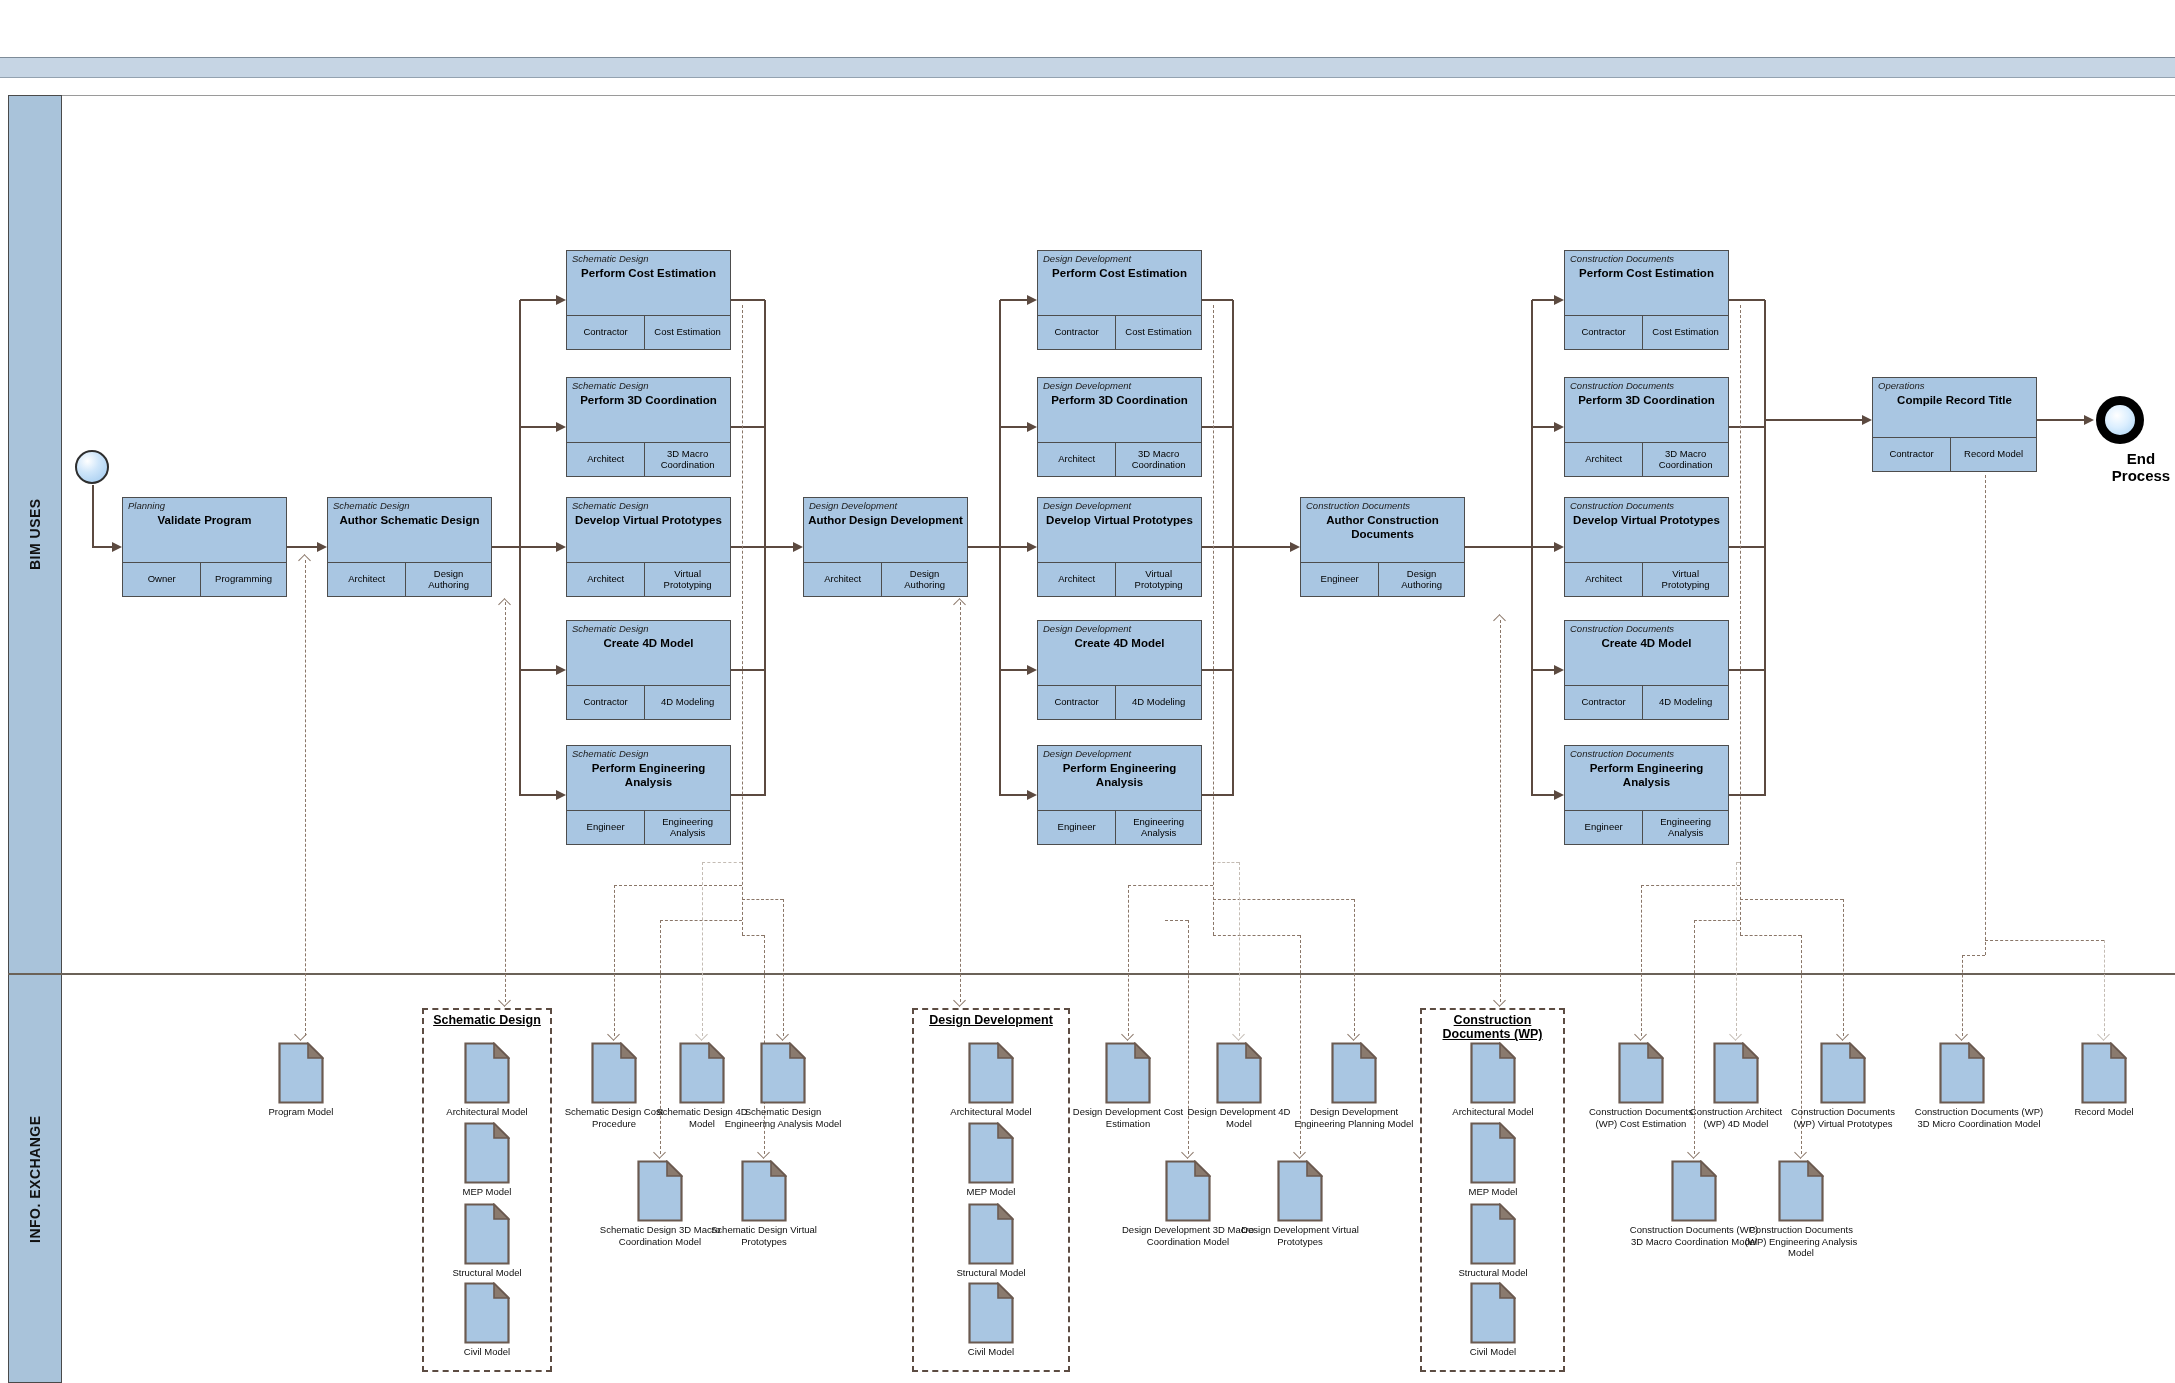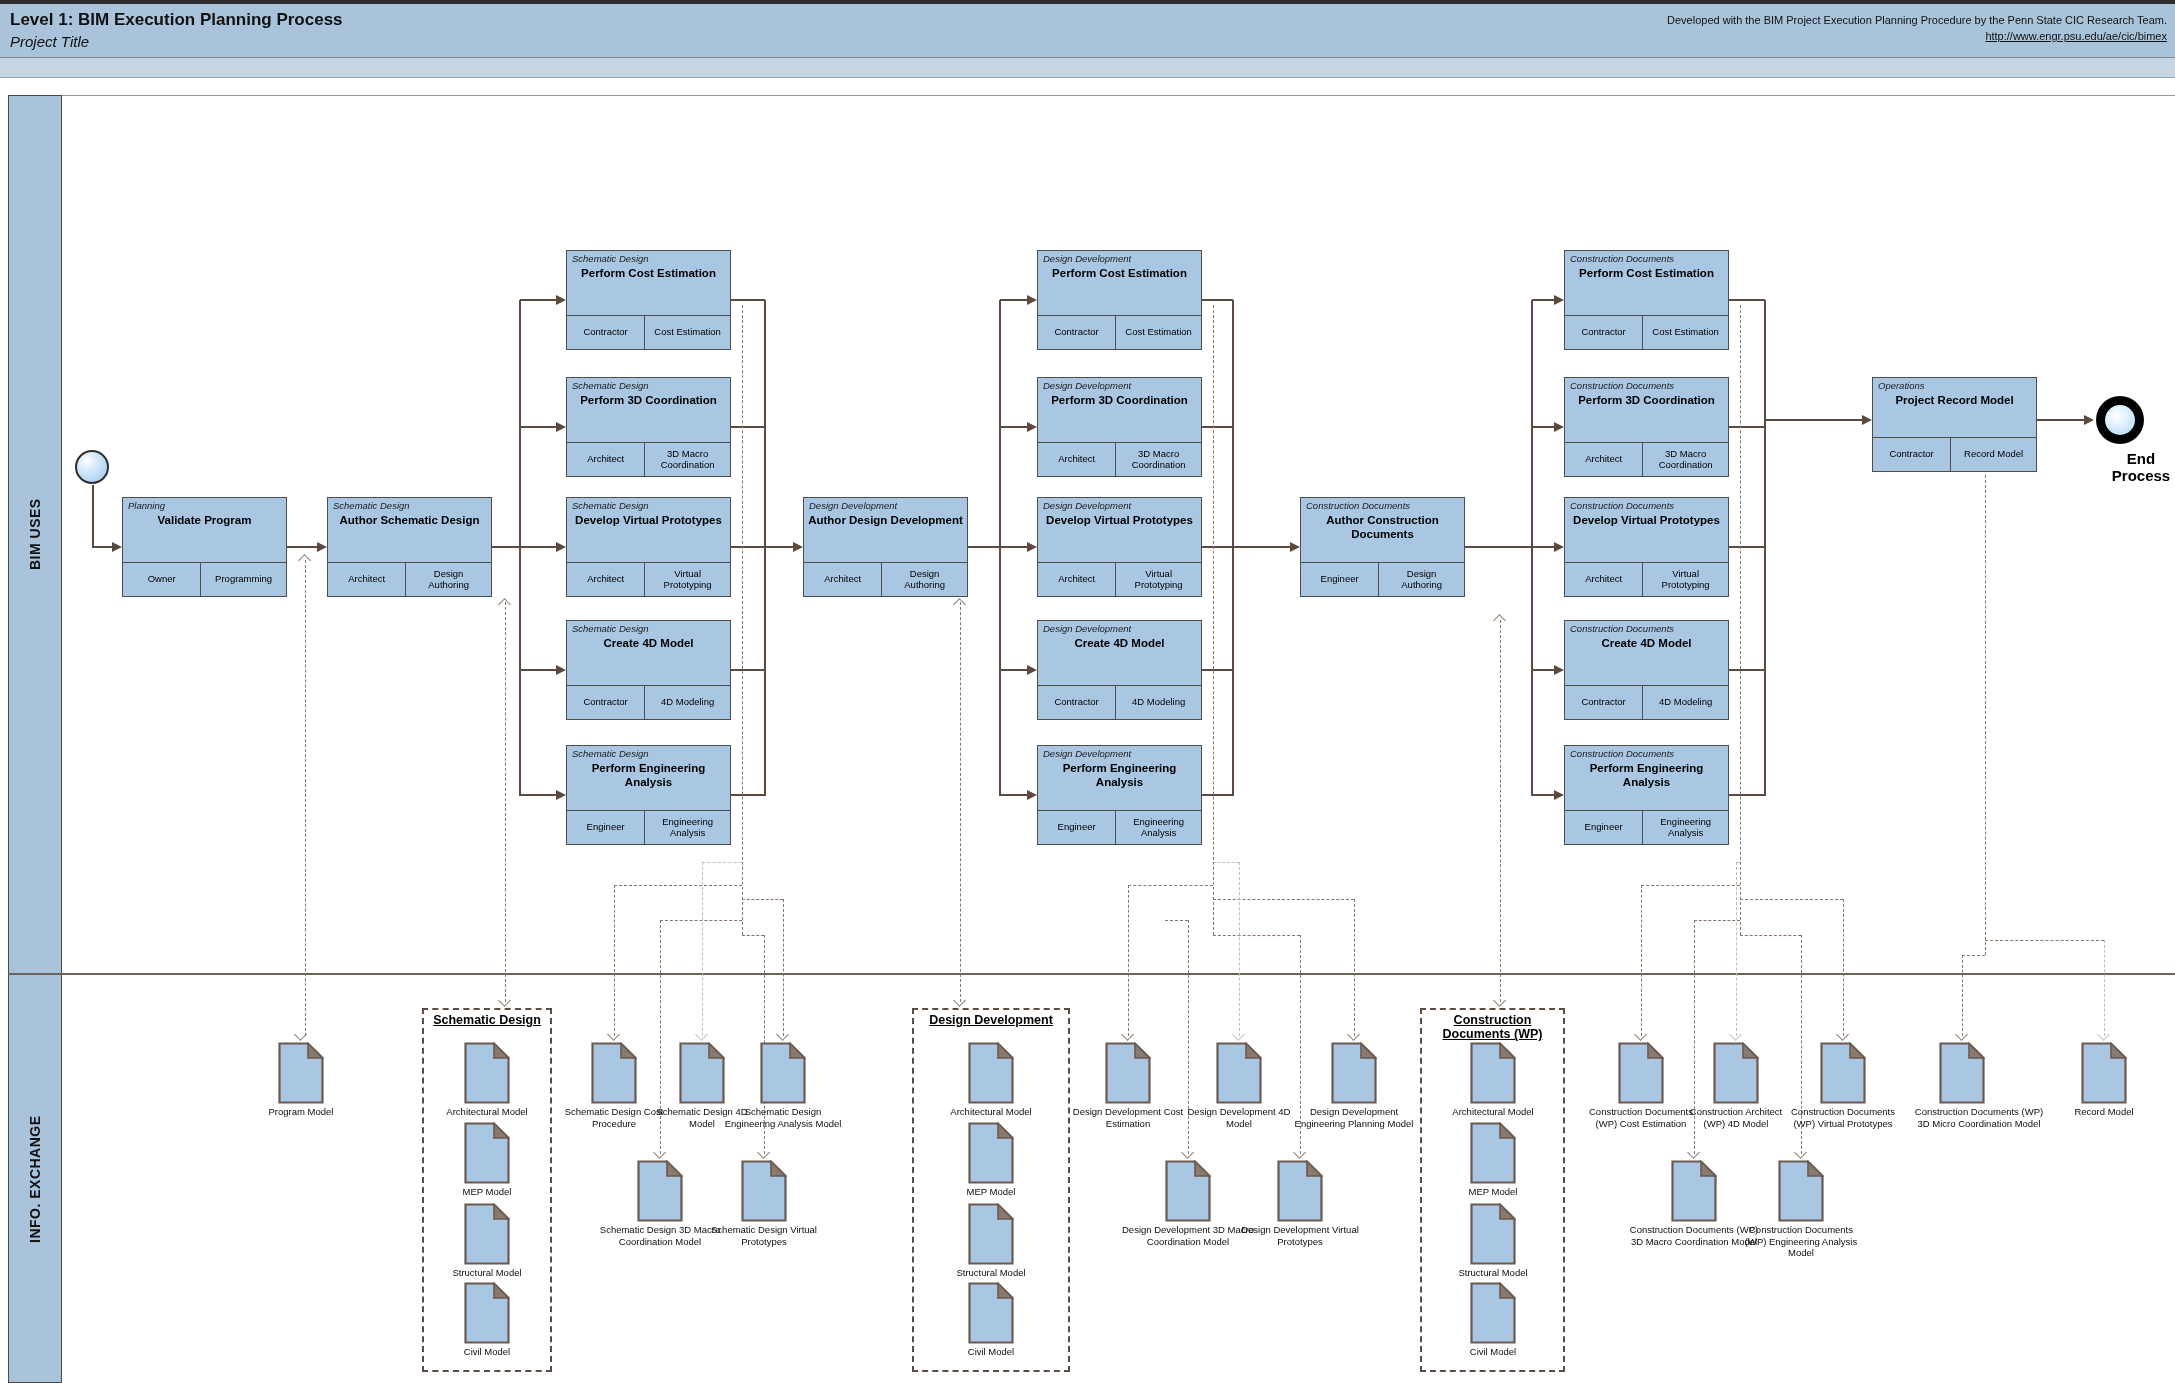--- a/index.html
+++ b/index.html
@@ -52,28 +52,20 @@
   .start-ev{position:absolute;left:75px;top:450px;width:34px;height:34px;border-radius:50%;border:2px solid #2e2e2e;background:radial-gradient(circle at 35% 30%,#ffffff 0%,#cfe6fa 40%,#9dc8ee 100%);box-sizing:border-box;}
   .end-outer{position:absolute;left:2096px;top:396px;width:48px;height:48px;border-radius:50%;background:#000;}
   .end-inner{position:absolute;left:9px;top:9px;width:30px;height:30px;border-radius:50%;background:radial-gradient(circle at 40% 35%,#ffffff 0%,#dcefff 45%,#a8d2f4 100%);}
   .end-label{position:absolute;left:2085px;top:450px;width:72px;text-align:center;font-weight:bold;font-size:15px;line-height:1.15;color:#000;margin-left:20px;}
 </style>
 </head>
 <body>
 
 <div id="canvas">
 
-  <div class="hdr">
-    <div class="hdr-title">Level 1: BIM Execution Planning Process</div>
-    <div class="hdr-sub">Project Title</div>
-    <div class="hdr-right">
-      <div>Developed with the BIM Project Execution Planning Procedure by the Penn State CIC Research Team.</div>
-      <div class="hdr-link">http://www.engr.psu.edu/ae/cic/bimex</div>
-    </div>
-  </div>
   <div class="hdr-strip"></div>
 
   <div class="lane-top-line"></div>
   <div class="lane-bar"></div>
   <div class="lane-label top">BIM USES</div>
   <div class="lane-label bot">INFO. EXCHANGE</div>
   <div class="lane-divider"></div>
 
   <div class="start-ev"></div>
   <div class="end-outer">
@@ -372,21 +364,21 @@
       <div class="pbox" style="left: 1564px; top: 745px; width: 165px; height: 100px;">
         <div class="phase">Construction Documents</div>
         <div class="ptitle">Perform Engineering Analysis</div>
         <div class="roles">
           <div class="rl">Engineer</div>
           <div class="rr">Engineering Analysis</div>
         </div>
       </div>
       <div class="pbox" style="left: 1872px; top: 377px; width: 165px; height: 95px;">
         <div class="phase">Operations</div>
-        <div class="ptitle">Project Record Model</div>
+        <div class="ptitle">Compile Record Title</div>
         <div class="roles">
           <div class="rl">Contractor</div>
           <div class="rr">Record Model</div>
         </div>
       </div>
       <div class="doc" style="left: 278px; top: 1042px;"><svg width="46" height="62" viewBox="0 0 46 62">
           <path d="M1.5 1.5 H30 L44.5 16 V60.5 H1.5 Z" fill="#a9c6e2" stroke="#6b5a50" stroke-width="2.2"></path>
           <path d="M30 1.5 V16 H44.5 Z" fill="#8a7a6e" stroke="#6b5a50" stroke-width="1.6"></path>
         </svg></div>
       <div class="doclab" style="left: 251px; top: 1106px; width: 100px;">Program Model</div>

